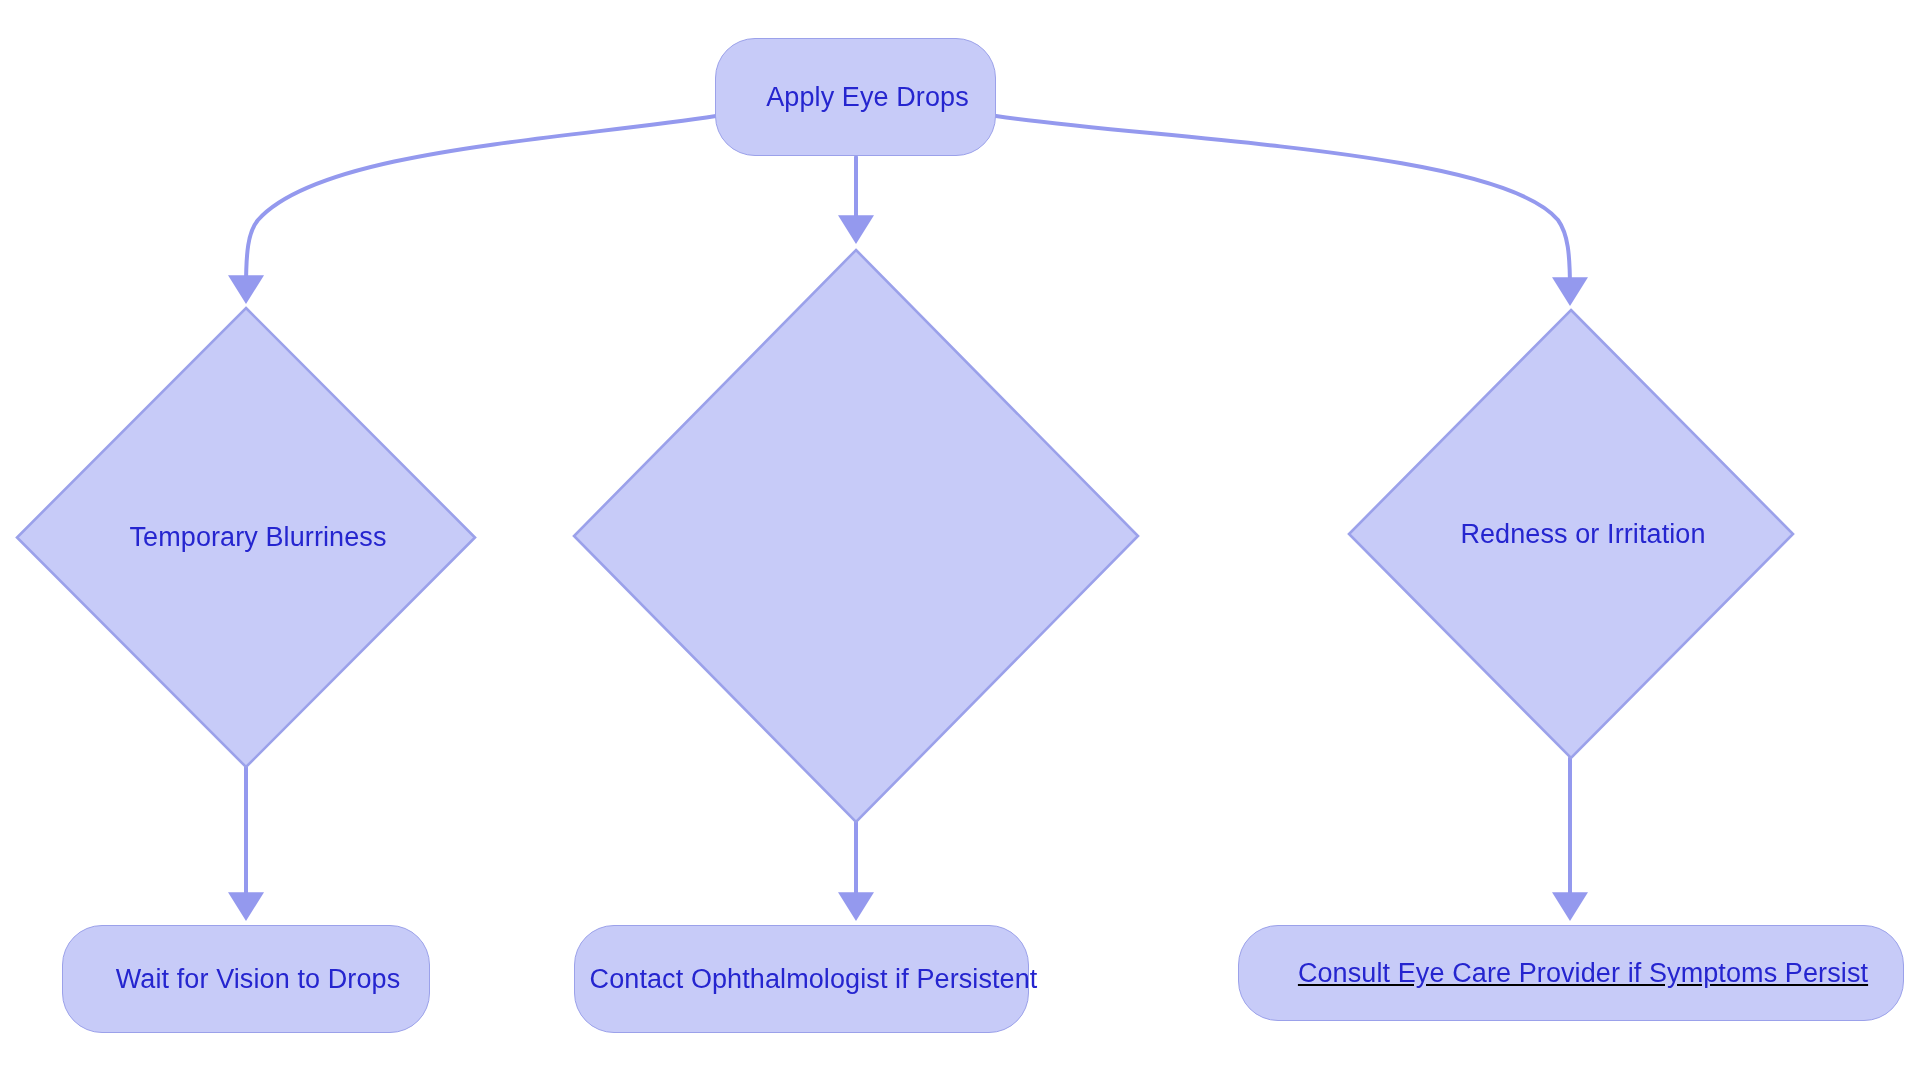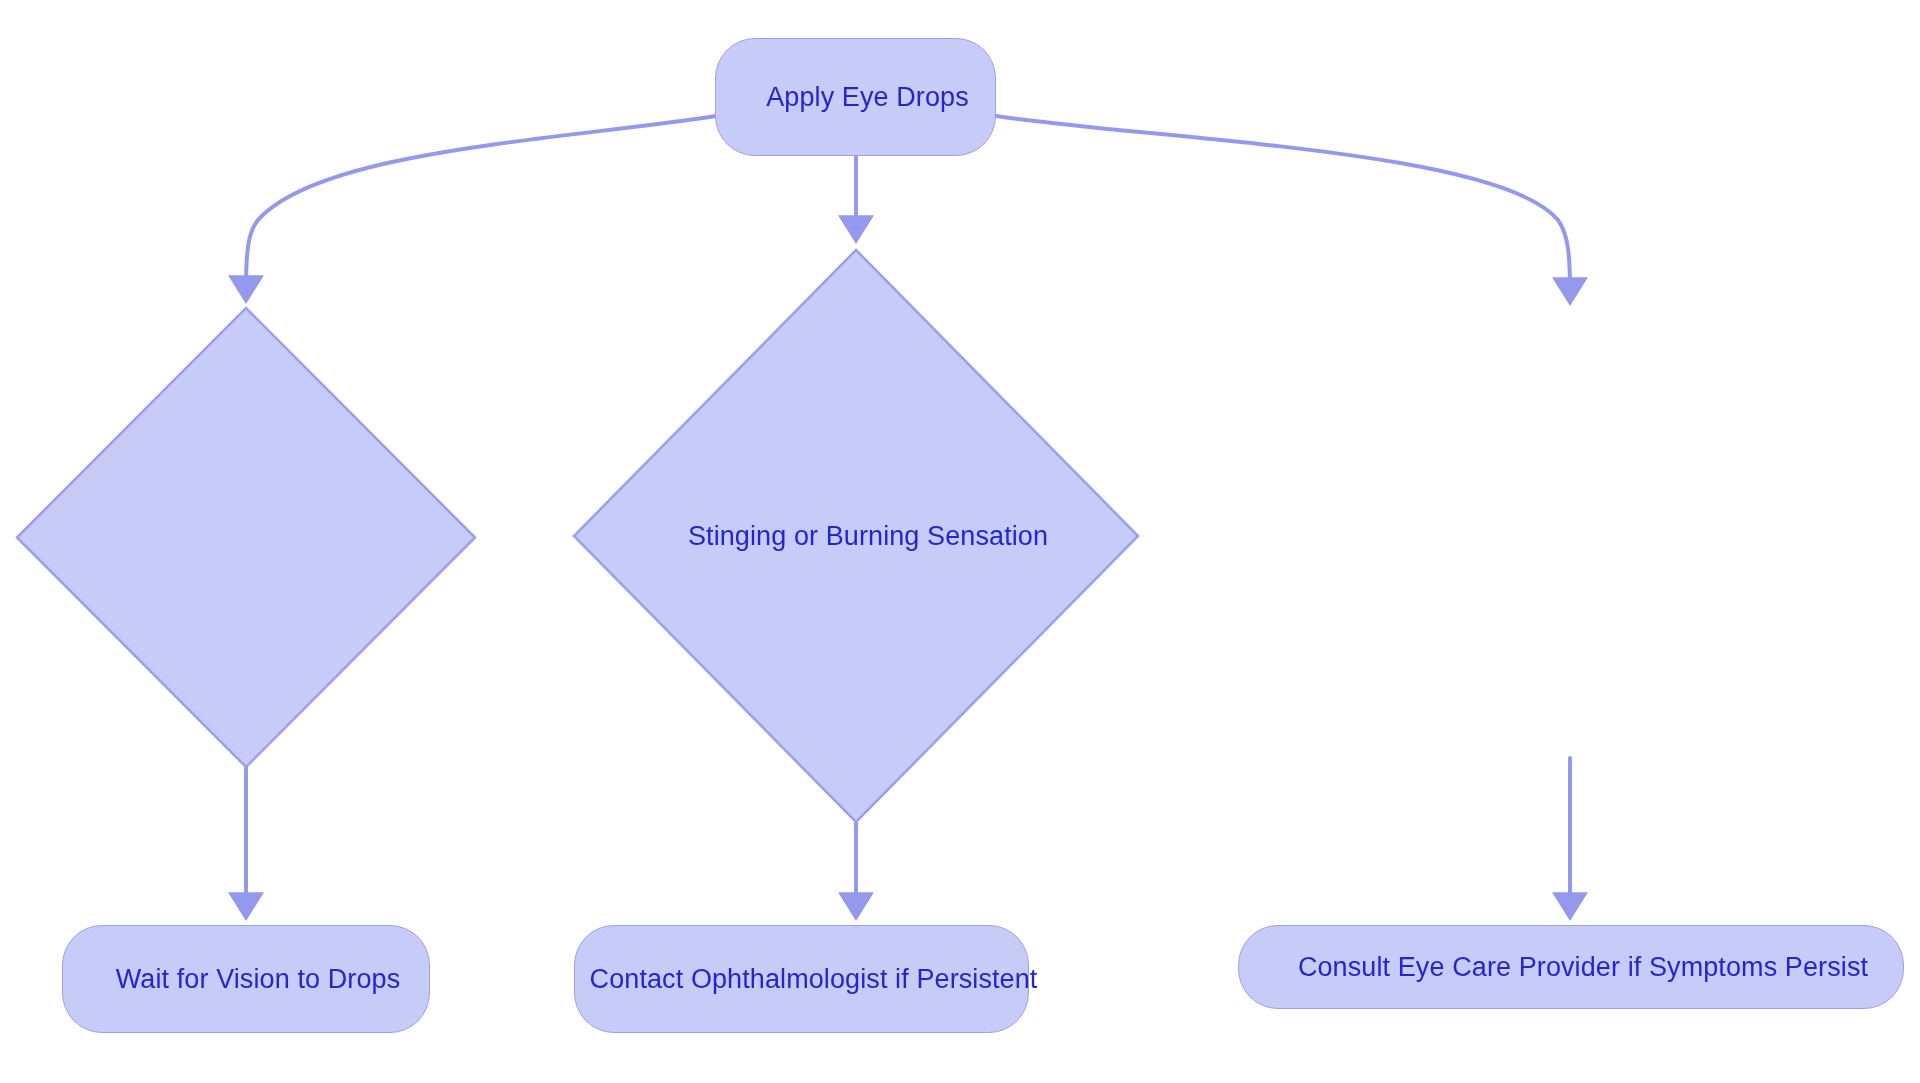--- a/index.html
+++ b/index.html
@@ -91,35 +91,41 @@
   </svg>
 
   <div class="node node-terminal" style="left:715px; top:38px; width:281px; height:118px;">
     <span class="node-label">Apply Eye Drops</span>
   </div>
 
   <div class="node node-decision" style="left:15px; top:306px; width:462px; height:463px;">
     <svg class="diamond-shape" viewBox="0 0 462 463" preserveAspectRatio="none">
       <polygon points="231,2 460,231.5 231,461 2,231.5" fill="#c7cbf8" stroke="#9ba1ea" stroke-width="2.6"></polygon>
     </svg>
+    <span class="node-label">Temporary Blurriness</span>
   </div>
 
   <div class="node node-decision" style="left:572px; top:248px; width:568px; height:576px;">
     <svg class="diamond-shape" viewBox="0 0 568 576" preserveAspectRatio="none">
       <polygon points="284,2 566,288 284,574 2,288" fill="#c7cbf8" stroke="#9ba1ea" stroke-width="2.6"></polygon>
     </svg>
-    <span class="node-label">Stinging or Burning Sensation</span>
   </div>
 
+  <div class="node node-decision" style="left:1347px; top:308px; width:448px; height:452px;">
+    <svg class="diamond-shape" viewBox="0 0 448 452" preserveAspectRatio="none">
+      <polygon points="224,2 446,226 224,450 2,226" fill="#c7cbf8" stroke="#9ba1ea" stroke-width="2.6"></polygon>
+    </svg>
+    <span class="node-label">Redness or Irritation</span>
+  </div>
 
   <div class="node node-terminal" style="left:62px; top:925px; width:368px; height:108px;">
     <span class="node-label">Wait for Vision to Drops</span>
   </div>
 
   <div class="node node-terminal" style="left:574px; top:925px; width:455px; height:108px;">
     <span class="node-label">Contact Ophthalmologist if Persistent</span>
   </div>
 
-  <div class="node node-terminal" style="left:1238px; top:925px; width:666px; height:84px;">
+  <div class="node node-terminal" style="left:1238px; top:925px; width:666px; height:96px;text-decoration:underline;">
     <span class="node-label">Consult Eye Care Provider if Symptoms Persist</span>
   </div>
 
 </div>
 
 </body></html>

